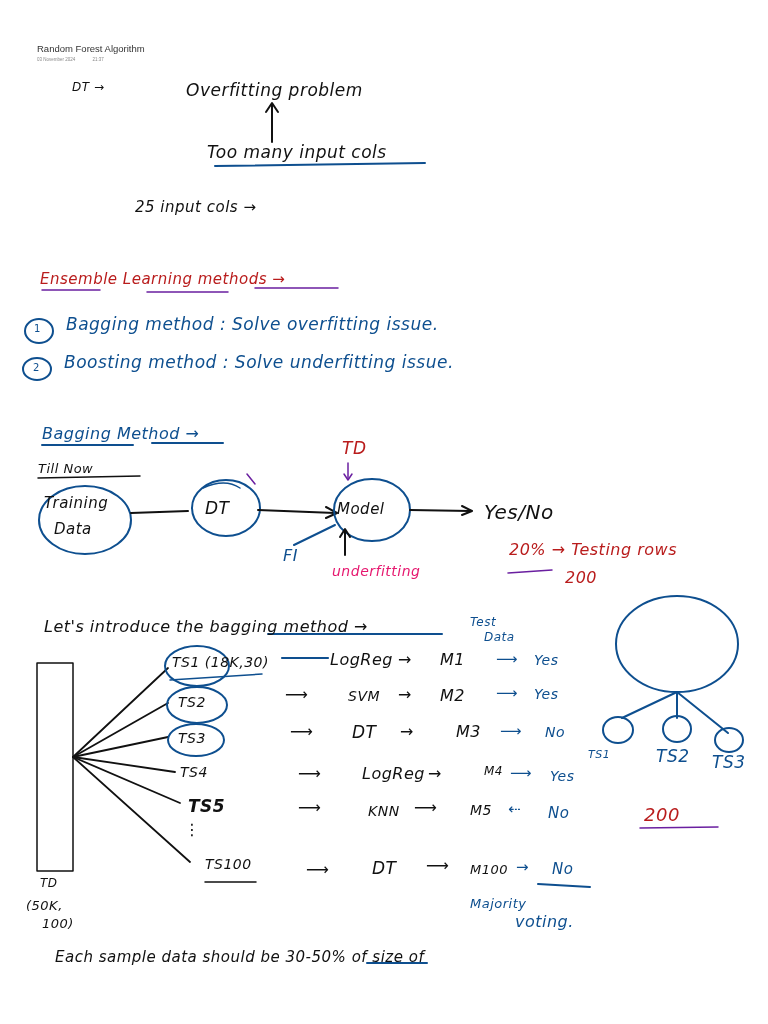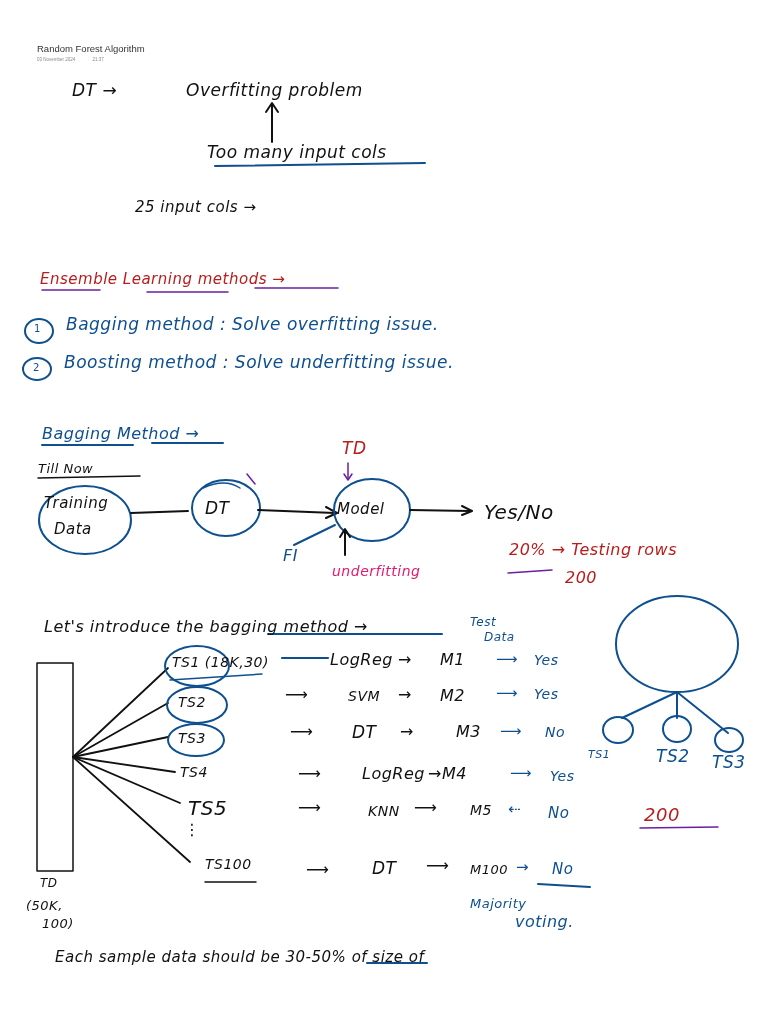--- a/index.html
+++ b/index.html
@@ -79,21 +79,21 @@
     <line x1="677" y1="692" x2="622" y2="718" stroke="#0e4f8f" stroke-width="2"></line>
     <line x1="677" y1="692" x2="677" y2="718" stroke="#0e4f8f" stroke-width="2"></line>
     <line x1="677" y1="692" x2="728" y2="733" stroke="#0e4f8f" stroke-width="2"></line>
     <ellipse cx="618" cy="730" rx="15" ry="13" stroke="#0e4f8f" stroke-width="2"></ellipse>
     <ellipse cx="677" cy="729" rx="14" ry="13" stroke="#0e4f8f" stroke-width="2"></ellipse>
     <ellipse cx="729" cy="740" rx="14" ry="12" stroke="#0e4f8f" stroke-width="2"></ellipse>
     <line x1="640" y1="828" x2="718" y2="827" stroke="#6a1fa0" stroke-width="1.5"></line>
   </g>
 </svg>
 
-<div class="hw ink-black" style="left:72px;top:80px;font-size:17px;">DT →</div>
+<div class="hw ink-black" style="left:72px;top:80px;font-size:12px;">DT →</div>
 <div class="hw ink-black" style="left:186px;top:80px;font-size:17px;">Overfitting problem</div>
 <div class="hw ink-black" style="left:207px;top:142px;font-size:17px;">Too many input cols</div>
 <div class="hw ink-black" style="left:135px;top:198px;font-size:15px;">25 input cols   →</div>
 
 <div class="hw ink-purple" style="left:40px;top:270px;font-size:15px;">Ensemble Learning methods →</div>
 <div class="hw ink-blue" style="left:34px;top:323px;font-size:10px;font-style:normal;">1</div>
 <div class="hw ink-blue" style="left:66px;top:314px;font-size:17px;">Bagging method :  Solve overfitting issue.</div>
 <div class="hw ink-blue" style="left:33px;top:362px;font-size:10px;font-style:normal;">2</div>
 <div class="hw ink-blue" style="left:64px;top:352px;font-size:17px;">Boosting method :  Solve underfitting issue.</div>
 
@@ -134,25 +134,25 @@
 <div class="hw ink-black" style="left:352px;top:722px;font-size:17px;">DT</div>
 <div class="hw ink-black" style="left:400px;top:722px;font-size:16px;">→</div>
 <div class="hw ink-black" style="left:456px;top:722px;font-size:16px;">M3</div>
 <div class="hw ink-blue" style="left:500px;top:722px;font-size:15px;">⟶</div>
 <div class="hw ink-blue" style="left:545px;top:724px;font-size:14px;">No</div>
 
 <div class="hw ink-black" style="left:180px;top:764px;font-size:14px;">TS4</div>
 <div class="hw ink-black" style="left:298px;top:764px;font-size:16px;">⟶</div>
 <div class="hw ink-black" style="left:362px;top:764px;font-size:16px;">LogReg</div>
 <div class="hw ink-black" style="left:428px;top:764px;font-size:16px;">→</div>
-<div class="hw ink-black" style="left:442px;top:764px;font-size:16px;">M4</div>
+<div class="hw ink-black" style="left:484px;top:764px;font-size:12px;">M4</div>
 <div class="hw ink-blue" style="left:510px;top:764px;font-size:15px;">⟶</div>
 <div class="hw ink-blue" style="left:550px;top:768px;font-size:14px;">Yes</div>
 
-<div class="hw ink-black" style="left:188px;top:796px;font-size:20px;">TS5</div>
+<div class="hw ink-black" style="left:188px;top:796px;font-size:17px;font-weight:bold;">TS5</div>
 <div class="hw ink-black" style="left:298px;top:798px;font-size:16px;">⟶</div>
 <div class="hw ink-black" style="left:368px;top:803px;font-size:14px;">KNN</div>
 <div class="hw ink-black" style="left:414px;top:798px;font-size:16px;">⟶</div>
 <div class="hw ink-black" style="left:470px;top:802px;font-size:14px;">M5</div>
 <div class="hw ink-blue" style="left:508px;top:800px;font-size:15px;">⇠</div>
 <div class="hw ink-blue" style="left:548px;top:804px;font-size:15px;">No</div>
 
 <div class="hw ink-black" style="left:184px;top:820px;font-size:16px;">⋮</div>
 
 <div class="hw ink-black" style="left:205px;top:856px;font-size:14px;">TS100</div>

